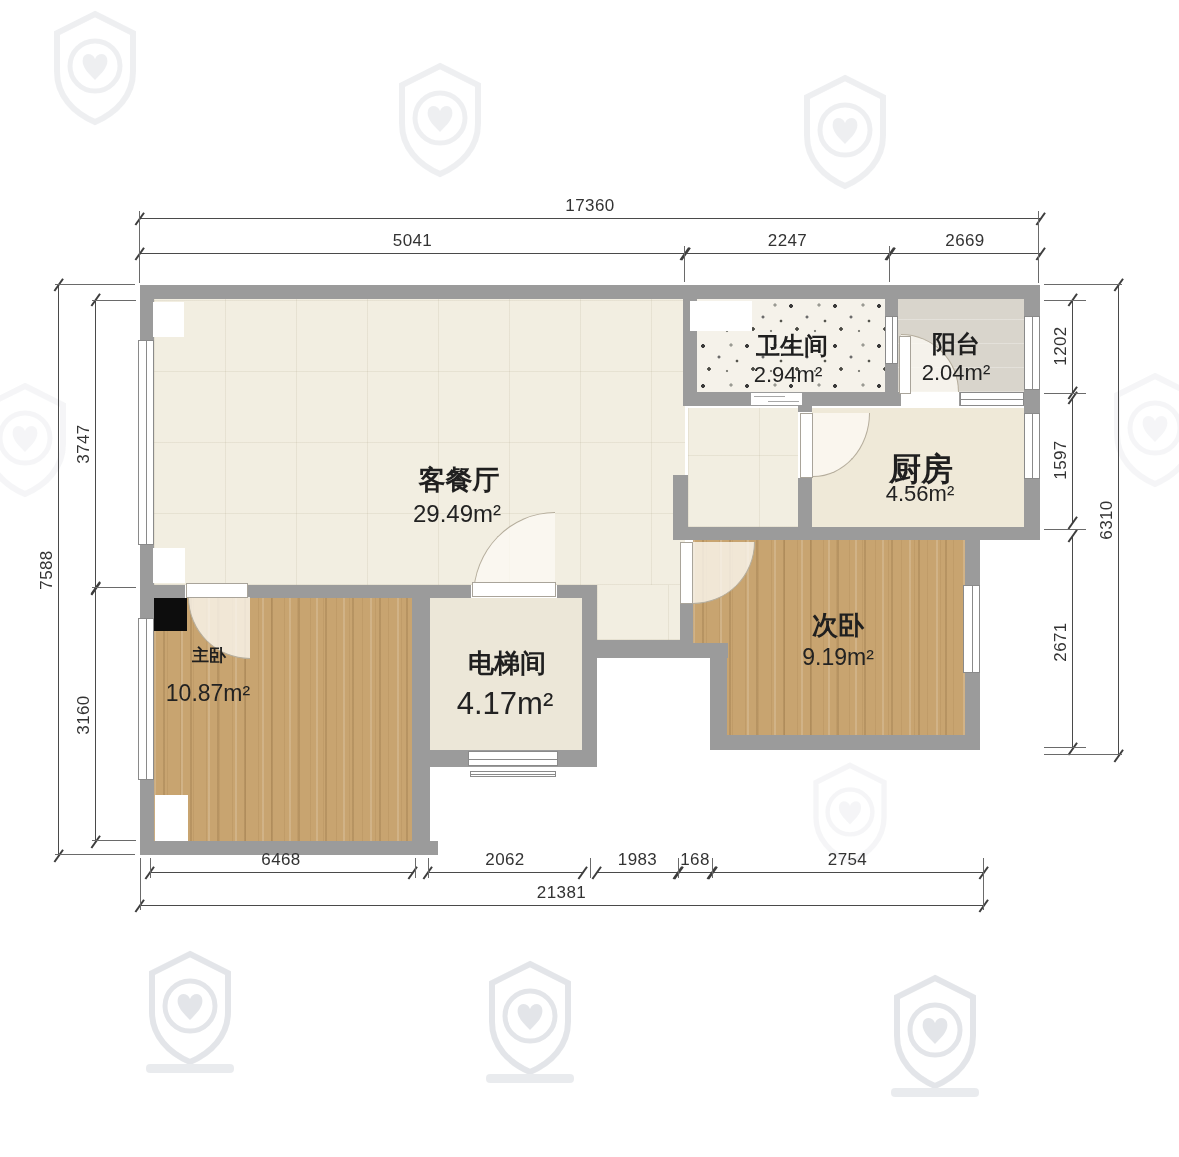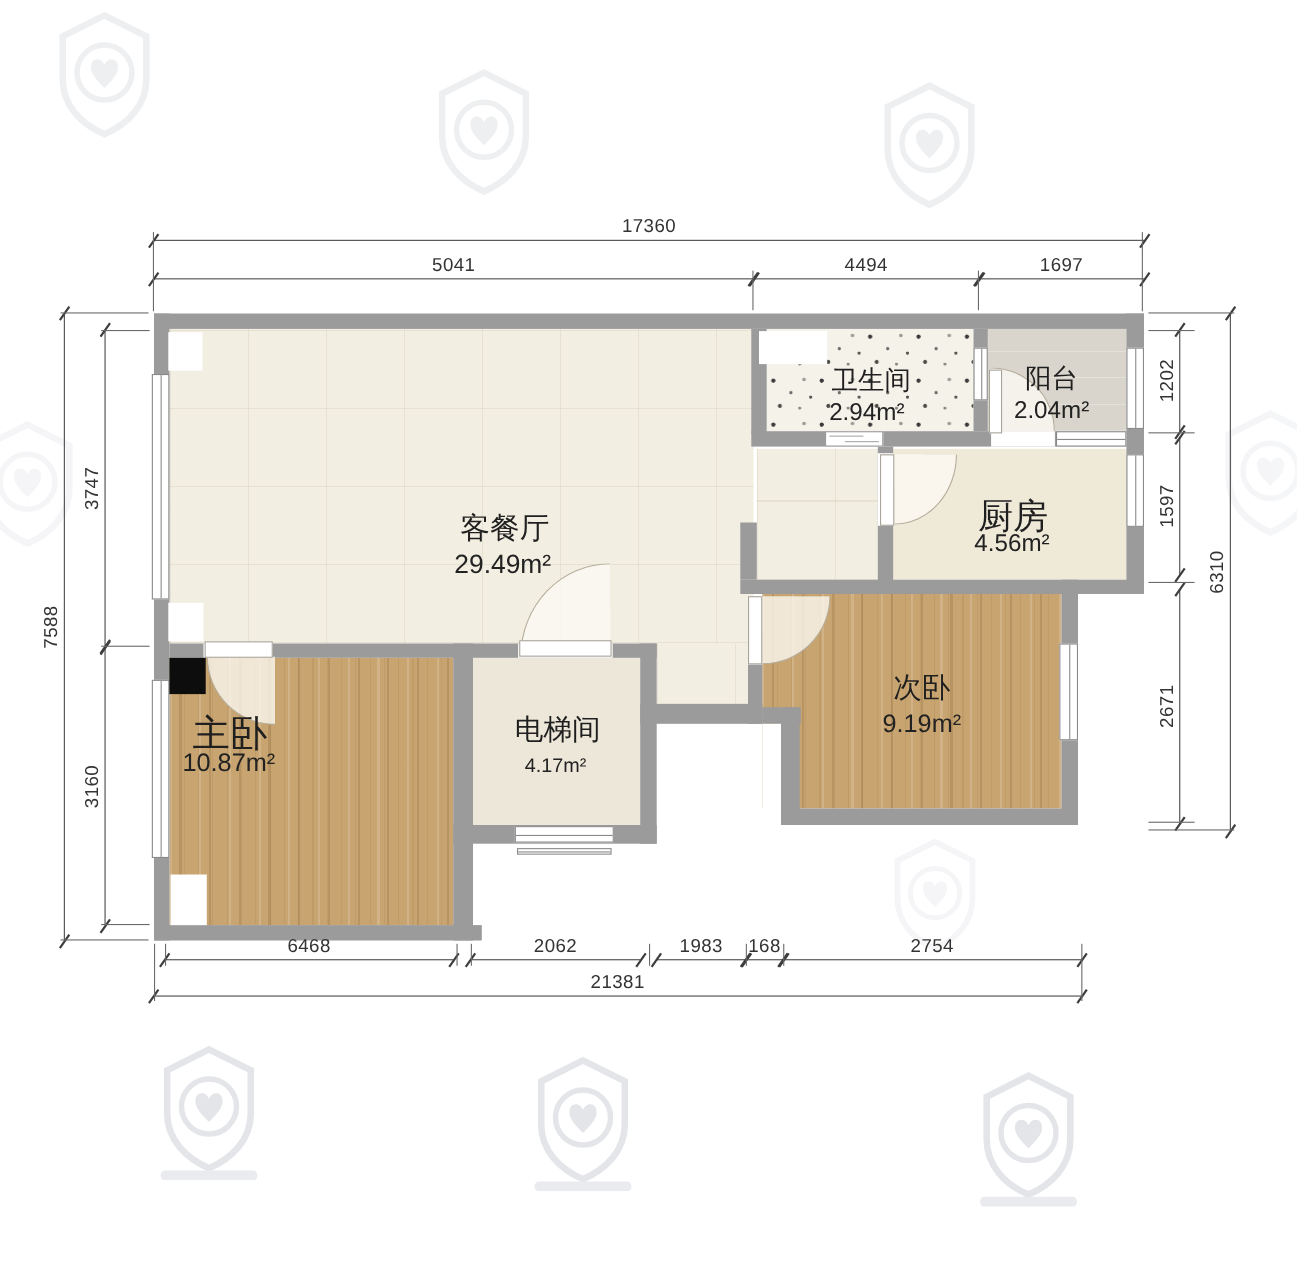--- a/index.html
+++ b/index.html
@@ -37,21 +37,21 @@
   .slide::after{content:"";position:absolute;left:34%;right:6%;bottom:28%;height:1px;background:#a8a8a8;}
   .leaf{position:absolute;background:#fff;border:1px solid #a9a49a;box-sizing:border-box;}
   .arc{position:absolute;box-sizing:border-box;background:rgba(252,250,244,.78);}
   .arc.br{border-right:1.5px solid #b5ad9c;border-bottom:1.5px solid #b5ad9c;border-radius:0 0 100% 0;}
   .arc.bl{border-left:1.5px solid #b5ad9c;border-bottom:1.5px solid #b5ad9c;border-radius:0 0 0 100%;}
   .arc.tl{border-left:1.5px solid #b5ad9c;border-top:1.5px solid #b5ad9c;border-radius:100% 0 0 0;}
   .arc.tr{border-right:1.5px solid #b5ad9c;border-top:1.5px solid #b5ad9c;border-radius:0 100% 0 0;}
   .patch{position:absolute;background:#fff;}
   .column{position:absolute;background:var(--column,#0d0d0d);}
   
-  .rname{position:absolute;transform:translateX(-50%);font-weight:400;color:var(--label-text,#1f1f1f);white-space:nowrap;}
+  .rname{position:absolute;transform:translateX(-50%);font-weight:700;color:var(--label-text,#1f1f1f);white-space:nowrap;}
   .rarea{position:absolute;transform:translateX(-50%);font-weight:400;color:#222;white-space:nowrap;}
   
   .dim{position:absolute;color:var(--dimension-text,#333);}
   .dim-h{border-top:1.5px solid #4a4a4a;height:0;}
   .dim-v{border-left:1.5px solid #4a4a4a;width:0;}
   .dim .lbl{position:absolute;font-size:17px;letter-spacing:.4px;white-space:nowrap;}
   .dim-h .lbl{left:50%;top:-23px;transform:translateX(-50%);}
   .dim-v .lbl{top:50%;left:-12px;transform:translate(-50%,-50%) rotate(-90deg);}
   .tick{position:absolute;width:15px;height:1.5px;background:#3d3d3d;}
   .dim-h .tick{top:-1px;transform:rotate(-55deg);}
@@ -211,44 +211,44 @@
   <div class="rname" style="left:459px;top:462px;font-size:27px">客餐厅</div>
   <div class="rarea" style="left:457px;top:500px;font-size:24px">29.49m²</div>
   <div class="rname" style="left:792px;top:330px;font-size:24px">卫生间</div>
   <div class="rarea" style="left:788px;top:362px;font-size:22px">2.94m²</div>
   <div class="rname" style="left:956px;top:328px;font-size:24px">阳台</div>
   <div class="rarea" style="left:956px;top:360px;font-size:22px">2.04m²</div>
   <div class="rname" style="left:921px;top:448px;font-size:32px">厨房</div>
   <div class="rarea" style="left:920px;top:481px;font-size:22px">4.56m²</div>
   <div class="rname" style="left:838px;top:608px;font-size:26px">次卧</div>
   <div class="rarea" style="left:838px;top:644px;font-size:23px">9.19m²</div>
-  <div class="rname" style="left:209px;top:644px;font-size:34px">主卧</div>
+  <div class="rname" style="left:209px;top:644px;font-size:17px">主卧</div>
   <div class="rarea" style="left:208px;top:680px;font-size:23px">10.87m²</div>
   <div class="rname" style="left:507px;top:646px;font-size:26px">电梯间</div>
-  <div class="rarea" style="left:505px;top:686px;font-size:18px">4.17m²</div>
+  <div class="rarea" style="left:505px;top:686px;font-size:31px">4.17m²</div>
 
   <div class="dim dim-h" style="left:140px;top:218px;width:900px">
     <span class="tick t1"></span>
       <span class="tick t2"></span>
     <span class="lbl">17360</span>
   </div>
   <div class="dim dim-h" style="left:140px;top:253px;width:545px">
     <span class="tick t1"></span>
       <span class="tick t2"></span>
     <span class="lbl">5041</span>
   </div>
   <div class="dim dim-h" style="left:685px;top:253px;width:205px">
     <span class="tick t1"></span>
       <span class="tick t2"></span>
-    <span class="lbl">4494</span>
+    <span class="lbl">2247</span>
   </div>
   <div class="dim dim-h" style="left:890px;top:253px;width:150px">
     <span class="tick t1"></span>
       <span class="tick t2"></span>
-    <span class="lbl">1697</span>
+    <span class="lbl">2669</span>
   </div>
 
   <div class="dim dim-h" style="left:150px;top:872px;width:262px">
     <span class="tick t1"></span>
       <span class="tick t2"></span>
     <span class="lbl">6468</span>
   </div>
   <div class="dim dim-h" style="left:428px;top:872px;width:154px">
     <span class="tick t1"></span>
       <span class="tick t2"></span>

